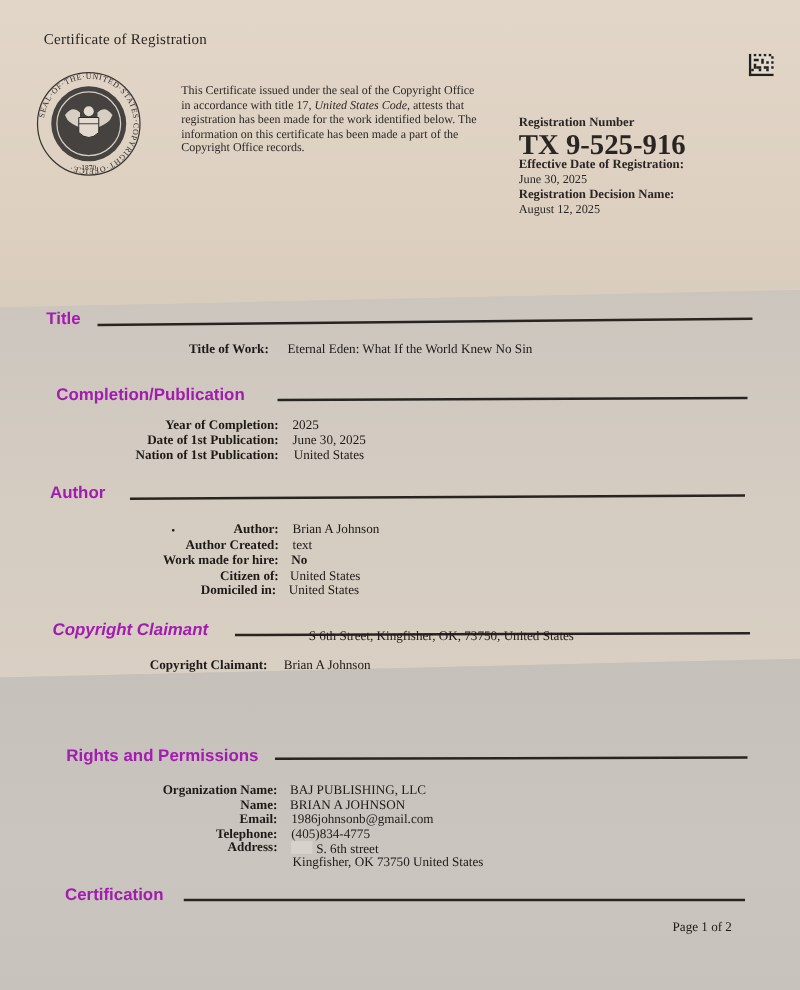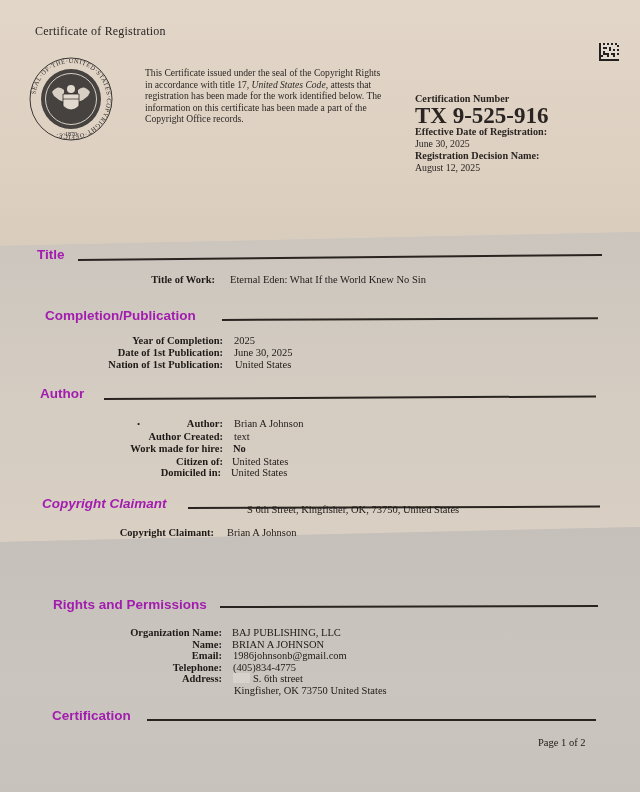--- a/index.html
+++ b/index.html
@@ -72,21 +72,21 @@
     <defs>
       <path id="ring" d="M43 43 m-36 0 a36 36 0 1 1 72 0 a36 36 0 1 1 -72 0"></path>
     </defs>
     <text font-family="Liberation Serif, serif" font-size="6.3" fill="#2e2a27" letter-spacing="0.6">
       <textPath href="#ring" startOffset="2%">SEAL·OF·THE·UNITED·STATES·COPYRIGHT·OFFICE·</textPath>
     </text>
     <text x="43" y="80" font-family="Liberation Serif, serif" font-size="6" fill="#2e2a27" text-anchor="middle">·1870·</text>
   </svg>
 </div>
 
-<div class="abs intro"><span>This Certificate issued under the seal of the Copyright Rights in accordance with title 17, </span><i>United States Code</i><span>, attests that registration has been made for the work identified below. The information on this certificate has been made a part of the Copyright Office records.</span></div>
+<div class="abs intro"><span>This Certificate issued under the seal of the Copyright Office in accordance with title 17, </span><i>United States Code</i><span>, attests that registration has been made for the work identified below. The information on this certificate has been made a part of the Copyright Office records.</span></div>
 
 <div class="abs qr">
   <svg width="20" height="18" viewBox="0 0 10 9">
     <rect width="10" height="9" fill="#e4dbd0"></rect>
     <g fill="#24201d">
       <rect x="0" y="0" width="1" height="9"></rect>
         <rect x="0" y="8" width="10" height="1"></rect>
       <rect x="2" y="0" width="1" height="1"></rect>
         <rect x="4" y="0" width="1" height="1"></rect>
         <rect x="6" y="0" width="1" height="1"></rect>
@@ -101,21 +101,21 @@
         <rect x="3" y="5" width="2" height="1"></rect>
         <rect x="6" y="5" width="2" height="1"></rect>
       <rect x="4" y="6" width="1" height="1"></rect>
         <rect x="7" y="6" width="1" height="1"></rect>
         <rect x="1" y="6" width="1" height="1"></rect>
     </g>
   </svg>
 </div>
 
 <div class="abs reg">
-  <div class="lbl" style="font-weight:bold;">Certification Number</div>
+  <div class="lbl" style="font-weight:bold;">Registration Number</div>
   <div class="num">TX 9-525-916</div>
   <div class="lbl">Effective Date of Registration:</div>
   <div class="val">June 30, 2025</div>
   <div class="lbl">Registration Decision Name:</div>
   <div class="val">August 12, 2025</div>
 </div>
 
 <div class="sec-h" style="left:37px;top:247px;">Title</div>
 <div class="rule" style="left:78px;top:259px;width:524px;transform:rotate(-0.55deg);"></div>
 <div class="row" style="top:274px;left:0;width:640px;font-size:10.5px;">

